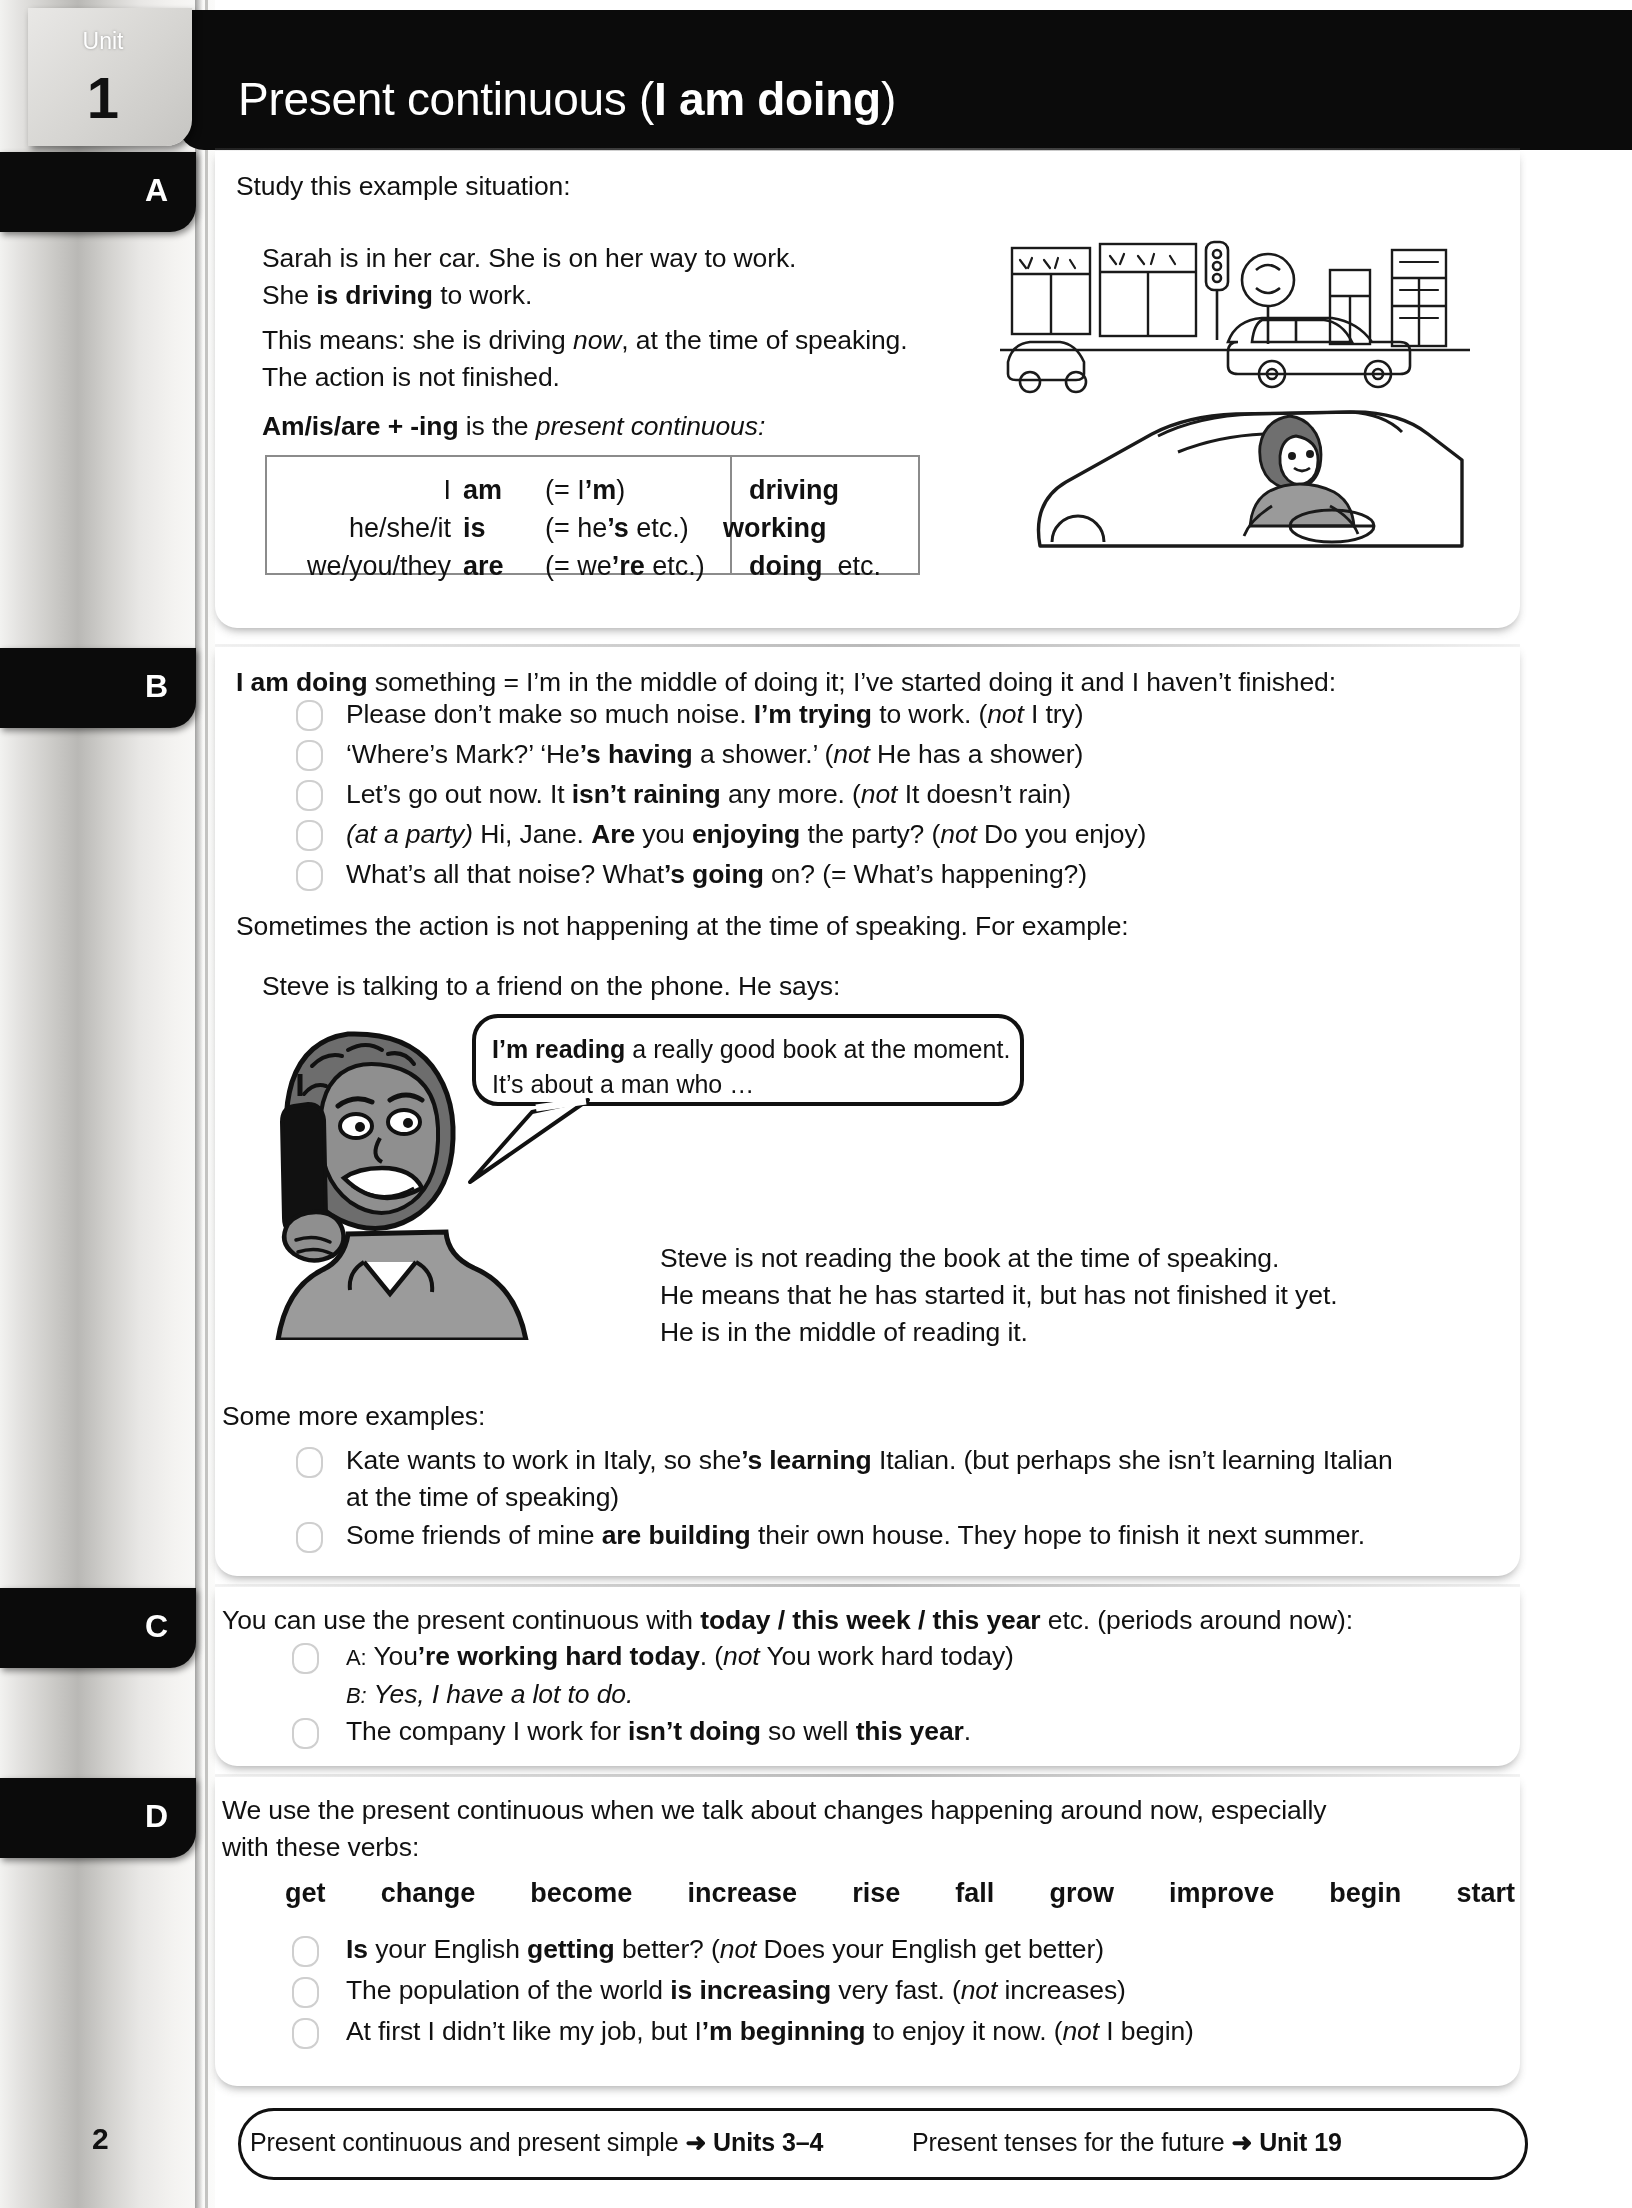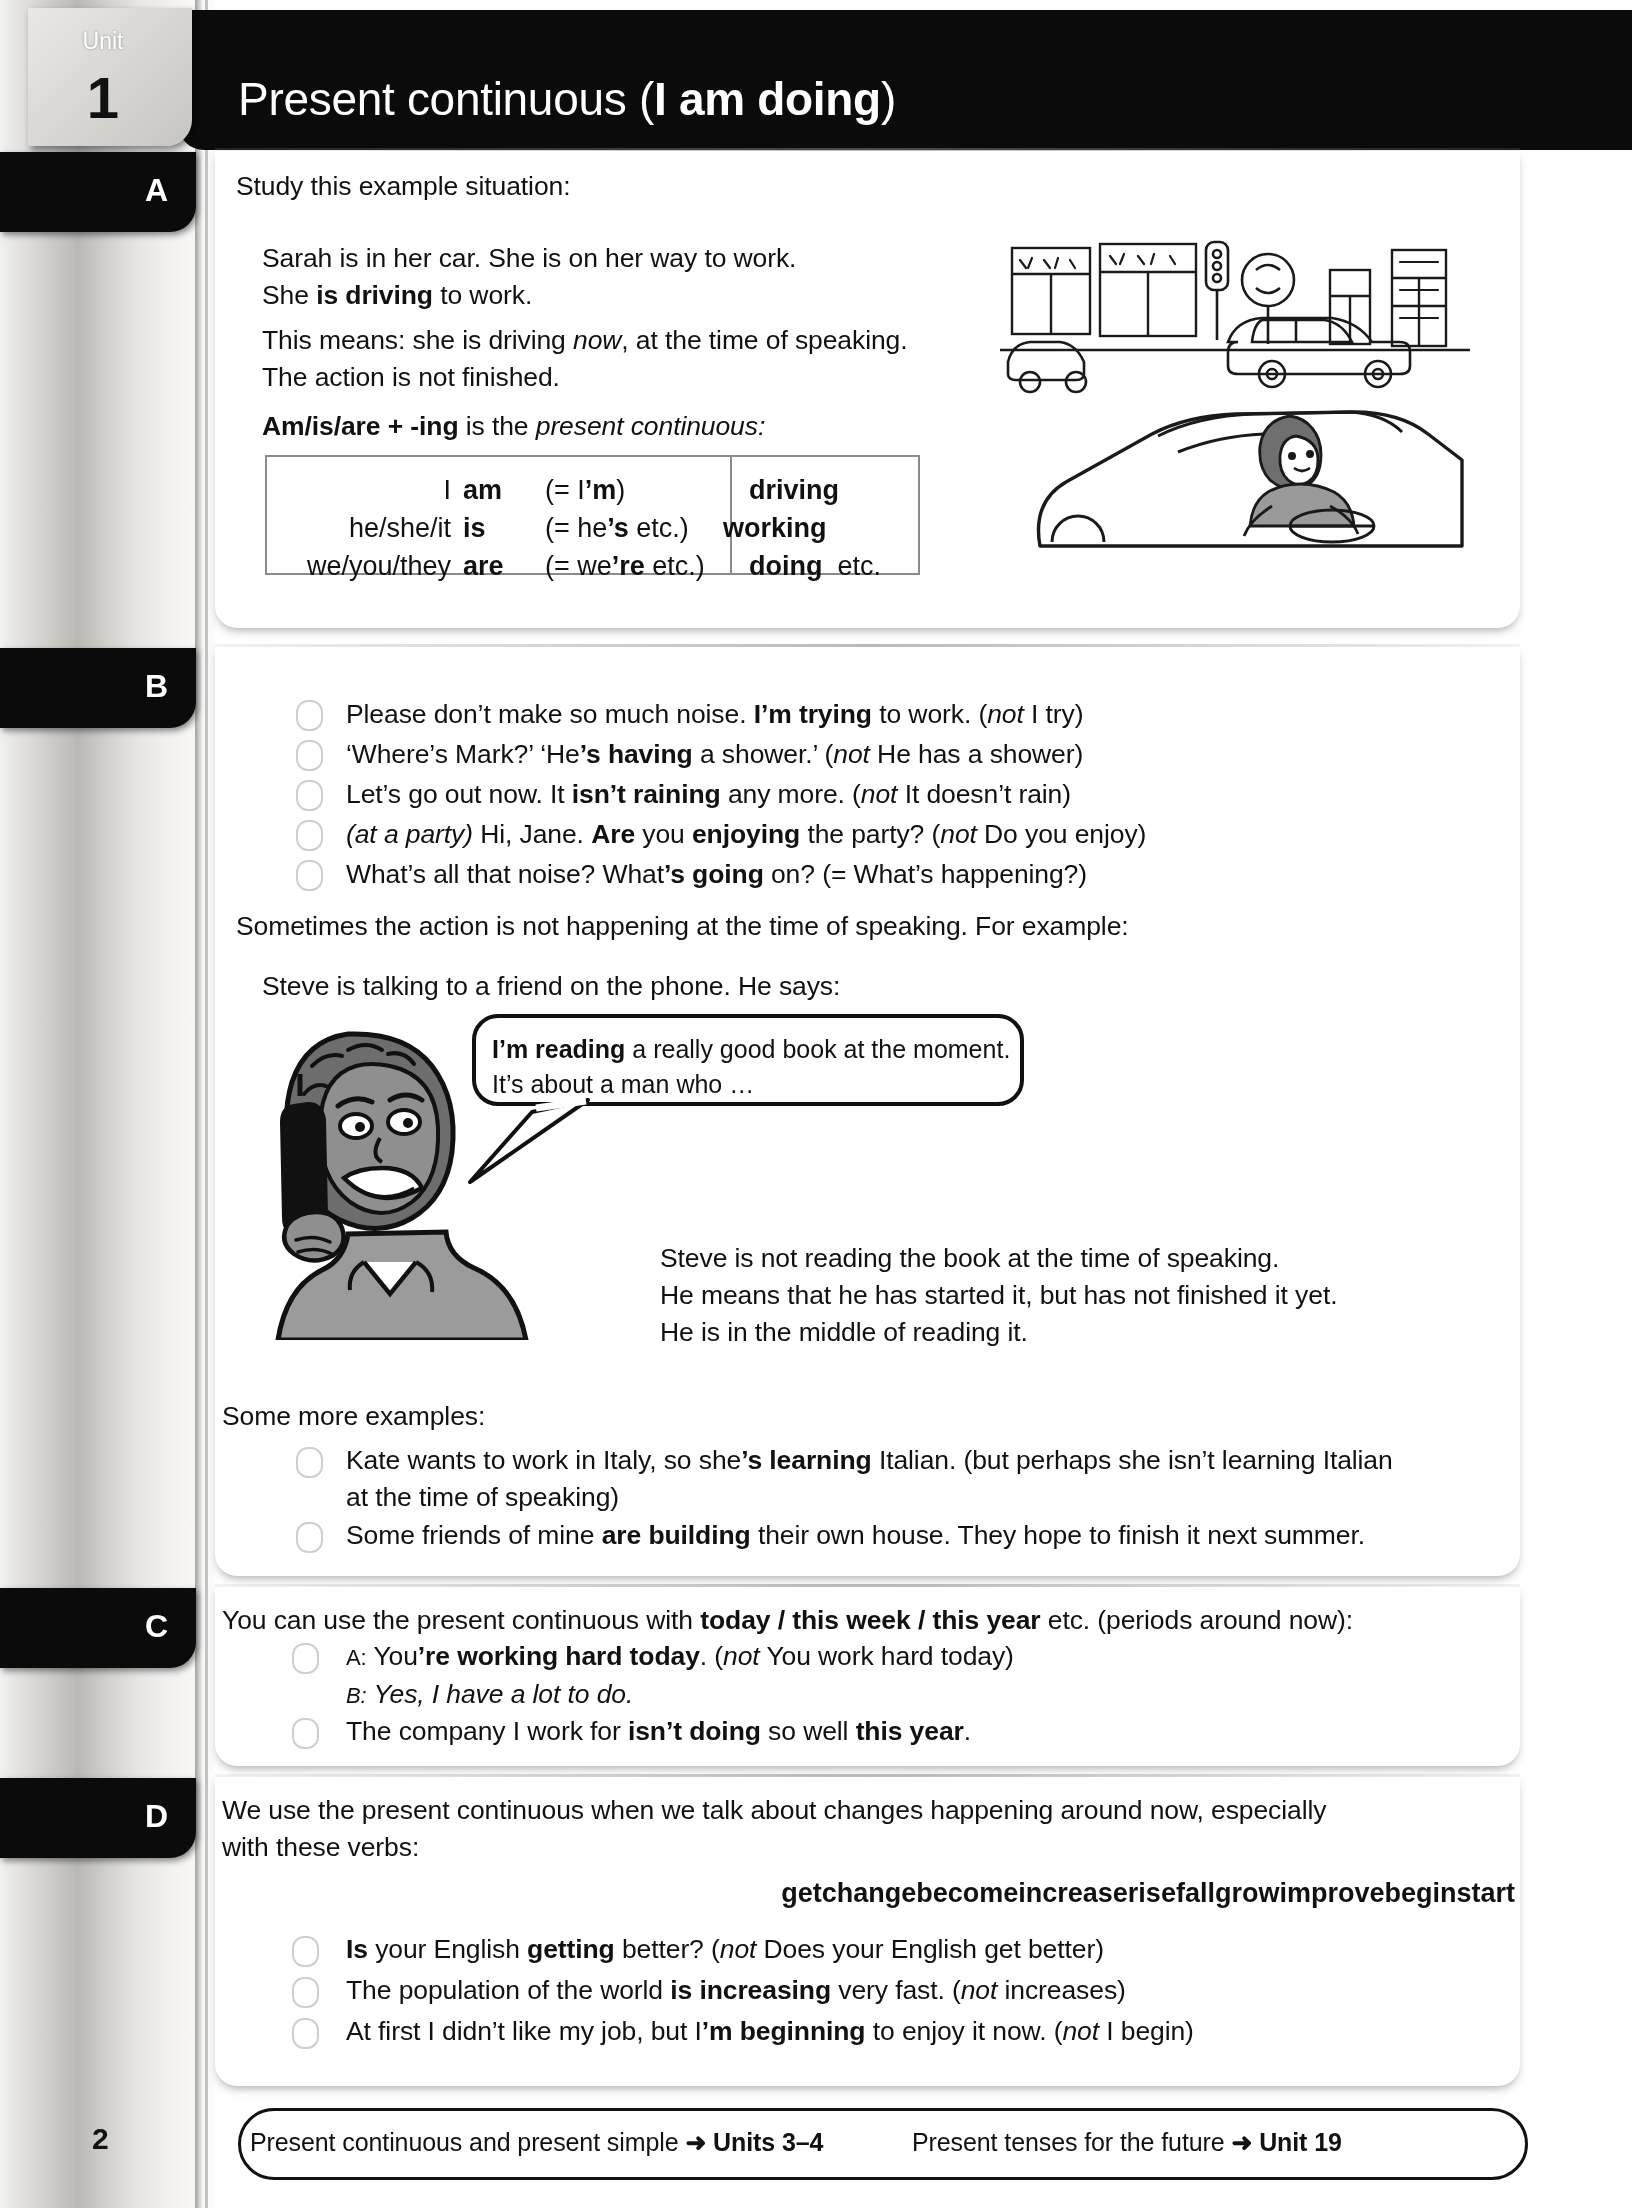--- a/index.html
+++ b/index.html
@@ -285,20 +285,23 @@
     <g stroke="#1a1a1a" stroke-width="3" fill="none">
       <path d="M52 312 a26 26 0 0 1 52 0"></path>
     </g>
   </svg>
 
   <div class="sec-tab" style="top:648px;">
     <span>B</span>
   </div>
   <div class="panel" style="left:215px; top:646px; width:1305px; height:930px;"></div>
 
+  <div class="txt" style="left:236px; top:664px; width:1260px;">
+    <b>I am doing</b><span> something = I’m in the middle of doing it; I’ve started doing it and I haven’t finished:</span>
+  </div>
 
   <div class="bul" style="left:296px; top:700px;"></div>
   <div class="txt" style="left:346px; top:696px; width:1160px;">
     <span>Please don’t make so much noise.  </span><b>I’m trying</b><span> to work.  (</span><i>not</i><span> I try)</span>
   </div>
 
   <div class="bul" style="left:296px; top:740px;"></div>
   <div class="txt" style="left:346px; top:736px; width:1160px;">
     <span>‘Where’s Mark?’    ‘He</span><b>’s having</b><span> a shower.’  (</span><i>not</i><span> He has a shower)</span>
   </div>
@@ -415,21 +418,21 @@
   <div class="sec-tab" style="top:1778px;">
     <span>D</span>
   </div>
   <div class="panel" style="left:215px; top:1776px; width:1305px; height:310px;"></div>
 
   <div class="txt" style="left:222px; top:1792px; width:1280px;">
     <span>We use the present continuous when we talk about changes happening around now, especially</span><br>
     <span>with these verbs:</span>
   </div>
 
-  <div style="position:absolute; left:285px; top:1878px; width:1230px; display:flex; justify-content:flex-end; font-size:27px; font-weight:700; color:#111;">
+  <div style="position:absolute; left:285px; top:1878px; width:1230px; display:flex; justify-content:space-between; font-size:27px; font-weight:700; color:#111;">
     <span>get</span>
     <span>change</span>
     <span>become</span>
     <span>increase</span>
     <span>rise</span>
     <span>fall</span>
     <span>grow</span>
     <span>improve</span>
     <span>begin</span>
     <span>start</span>

